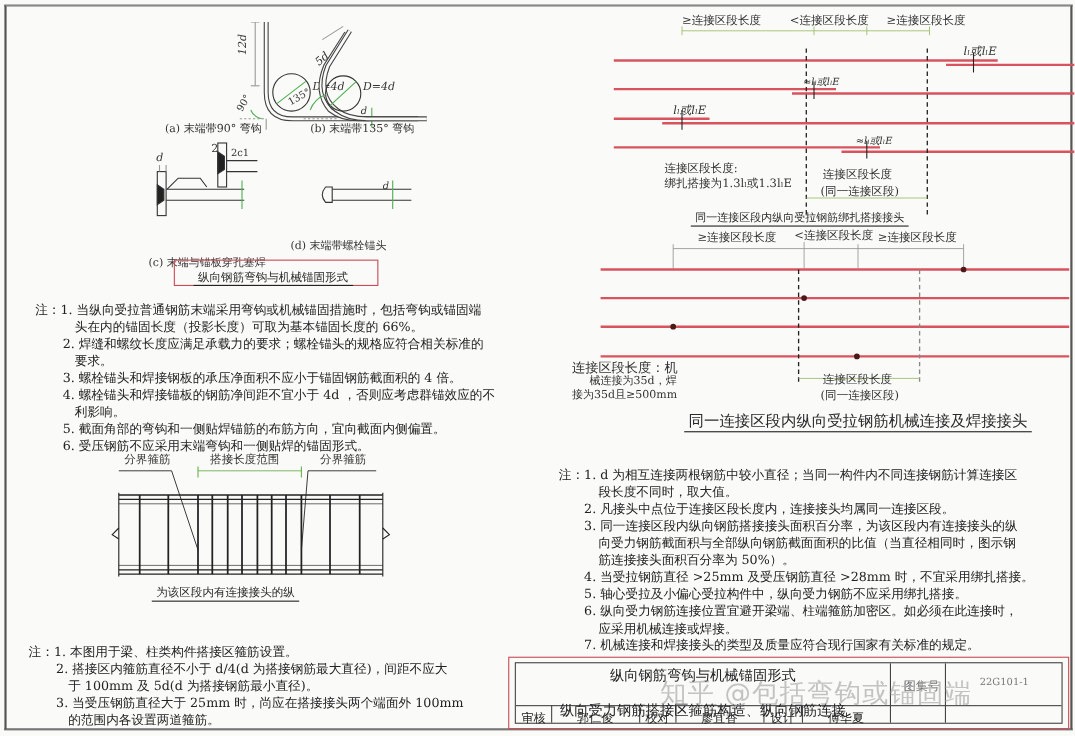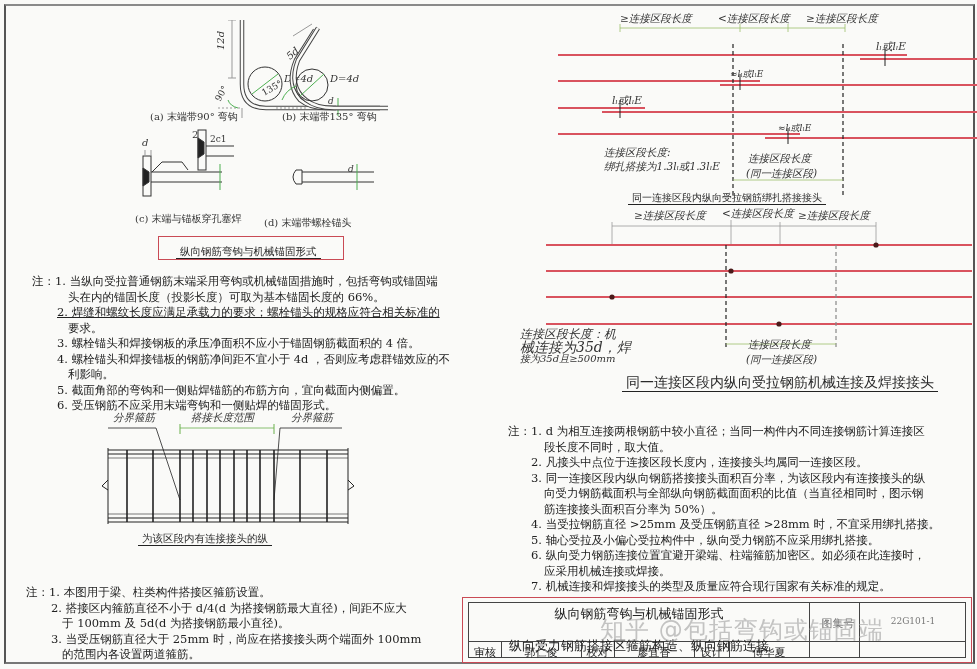--- a/index.html
+++ b/index.html
@@ -3,25 +3,25 @@
 <meta charset="utf-8">
 <style>
   html, body { margin:0; padding:0; }
   body { width:977px; height:669px; background:#fafaf8; position:relative; overflow:hidden;
          font-family:"DejaVu Serif","Liberation Serif",serif; color:#2a2a2a; }
   .abs { position:absolute; }
   .frame { position:absolute; left:4px; top:4px; width:971px; height:660px; border-top:2px solid #8a8a8a; border-left:2px solid #555; border-right:2px solid #555; border-bottom:2px solid #777; box-sizing:border-box; }
   .cap { font-size:10px; color:#333; white-space:nowrap; }
   .note { font-size:11.5px; line-height:15.5px; color:#222; }
   .note .row { white-space:nowrap; }
-  .note .ind1 { padding-left:22px;text-decoration:underline; }
+  .note .ind1 { padding-left:22px; }
   .note .ind2 { padding-left:36px; }
   .title-u { font-size:10.5px; white-space:nowrap; border-bottom:1.5px solid #222; padding:0 4px 1px 4px; }
   .redbox { position:absolute; border:1.5px solid #c94a55; box-sizing:border-box; }
-  .dimtext { font-size:10.5px; color:#333; white-space:nowrap;font-style:italic; }
+  .dimtext { font-size:10.5px; color:#333; white-space:nowrap; }
   .tb { position:absolute; left:462px; top:597px; width:510px; height:66px; border:1.5px solid #c94a55; box-sizing:border-box; }
   .tb-inner { position:absolute; left:5px; top:4px; right:5px; bottom:4px; border:1px solid #444; }
   .tb-cell { position:absolute; font-size:11px; text-align:center; color:#222; }
   .vline { position:absolute; width:1px; background:#444; }
   .hline { position:absolute; height:1px; background:#444; }
   .watermark { position:absolute; font-family:"DejaVu Sans",sans-serif; font-size:24px; color:rgba(150,150,150,0.55); white-space:nowrap; letter-spacing:1px; }
 </style>
 </head>
 <body>
 
@@ -92,21 +92,21 @@
     <line x1="172" y1="44" x2="244" y2="44"></line>
     <line x1="172" y1="54" x2="244" y2="54"></line>
     <line x1="227" y1="36" x2="227" y2="62" stroke="#4caf50"></line>
   </g>
   <text x="62" y="10" font-size="10" fill="#333">2</text>
   <text x="80" y="14" font-size="9" fill="#333">2c1</text>
   <text x="12" y="18" font-size="10" font-style="italic" fill="#333">d</text>
   <text x="218" y="44" font-size="9" font-style="italic" fill="#333">d</text>
 </svg>
 
-<div class="abs cap" style="left:135px;top:212px">(c) 末端与锚板穿孔塞焊</div>
+<div class="abs cap" style="left:135px;top:232px">(c) 末端与锚板穿孔塞焊</div>
 <div class="abs cap" style="left:264px;top:216px">(d) 末端带螺栓锚头</div>
 
 <div class="redbox" style="left:158px;top:236px;width:186px;height:24px"></div>
 <div class="abs" style="left:176px;top:240px">
   <span class="title-u">纵向钢筋弯钩与机械锚固形式</span>
 </div>
 
 <div class="abs note" style="left:32px;top:274px;width:470px">
   <div class="row"><span>注：</span><span>1. 当纵向受拉普通钢筋末端采用弯钩或机械锚固措施时，包括弯钩或锚固端</span></div>
   <div class="row ind2">头在内的锚固长度（投影长度）可取为基本锚固长度的 66%。</div>
@@ -243,21 +243,21 @@
     <line x1="186" y1="124" x2="296" y2="124"></line>
   </g>
   <g fill="#4a1a1a">
     <circle cx="336" cy="25" r="2.6"></circle>
     <circle cx="191" cy="51" r="2.6"></circle>
     <circle cx="72" cy="77" r="2.6"></circle>
     <circle cx="239" cy="104" r="2.6"></circle>
   </g>
 </svg>
 <div class="abs dimtext" style="left:520px;top:326px;font-size:12px">连接区段长度：机</div>
-<div class="abs dimtext" style="left:520px;top:339px;font-size:14px">械连接为35d，焊</div>
+<div class="abs dimtext" style="left:536px;top:339px;font-size:10px">械连接为35d，焊</div>
 <div class="abs dimtext" style="left:520px;top:352px;font-size:10px">接为35d且≥500mm</div>
 <div class="abs dimtext" style="left:748px;top:338px">连接区段长度</div>
 <div class="abs dimtext" style="left:746px;top:353px">(同一连接区段)</div>
 <div class="abs" style="left:622px;top:372px">
   <span class="title-u" style="font-size:14px">同一连接区段内纵向受拉钢筋机械连接及焊接接头</span>
 </div>
 
 <div class="abs note" style="left:508px;top:424px;width:470px">
   <div class="row"><span>注：</span><span>1. d 为相互连接两根钢筋中较小直径；当同一构件内不同连接钢筋计算连接区</span></div>
   <div class="row ind2">段长度不同时，取大值。</div>

